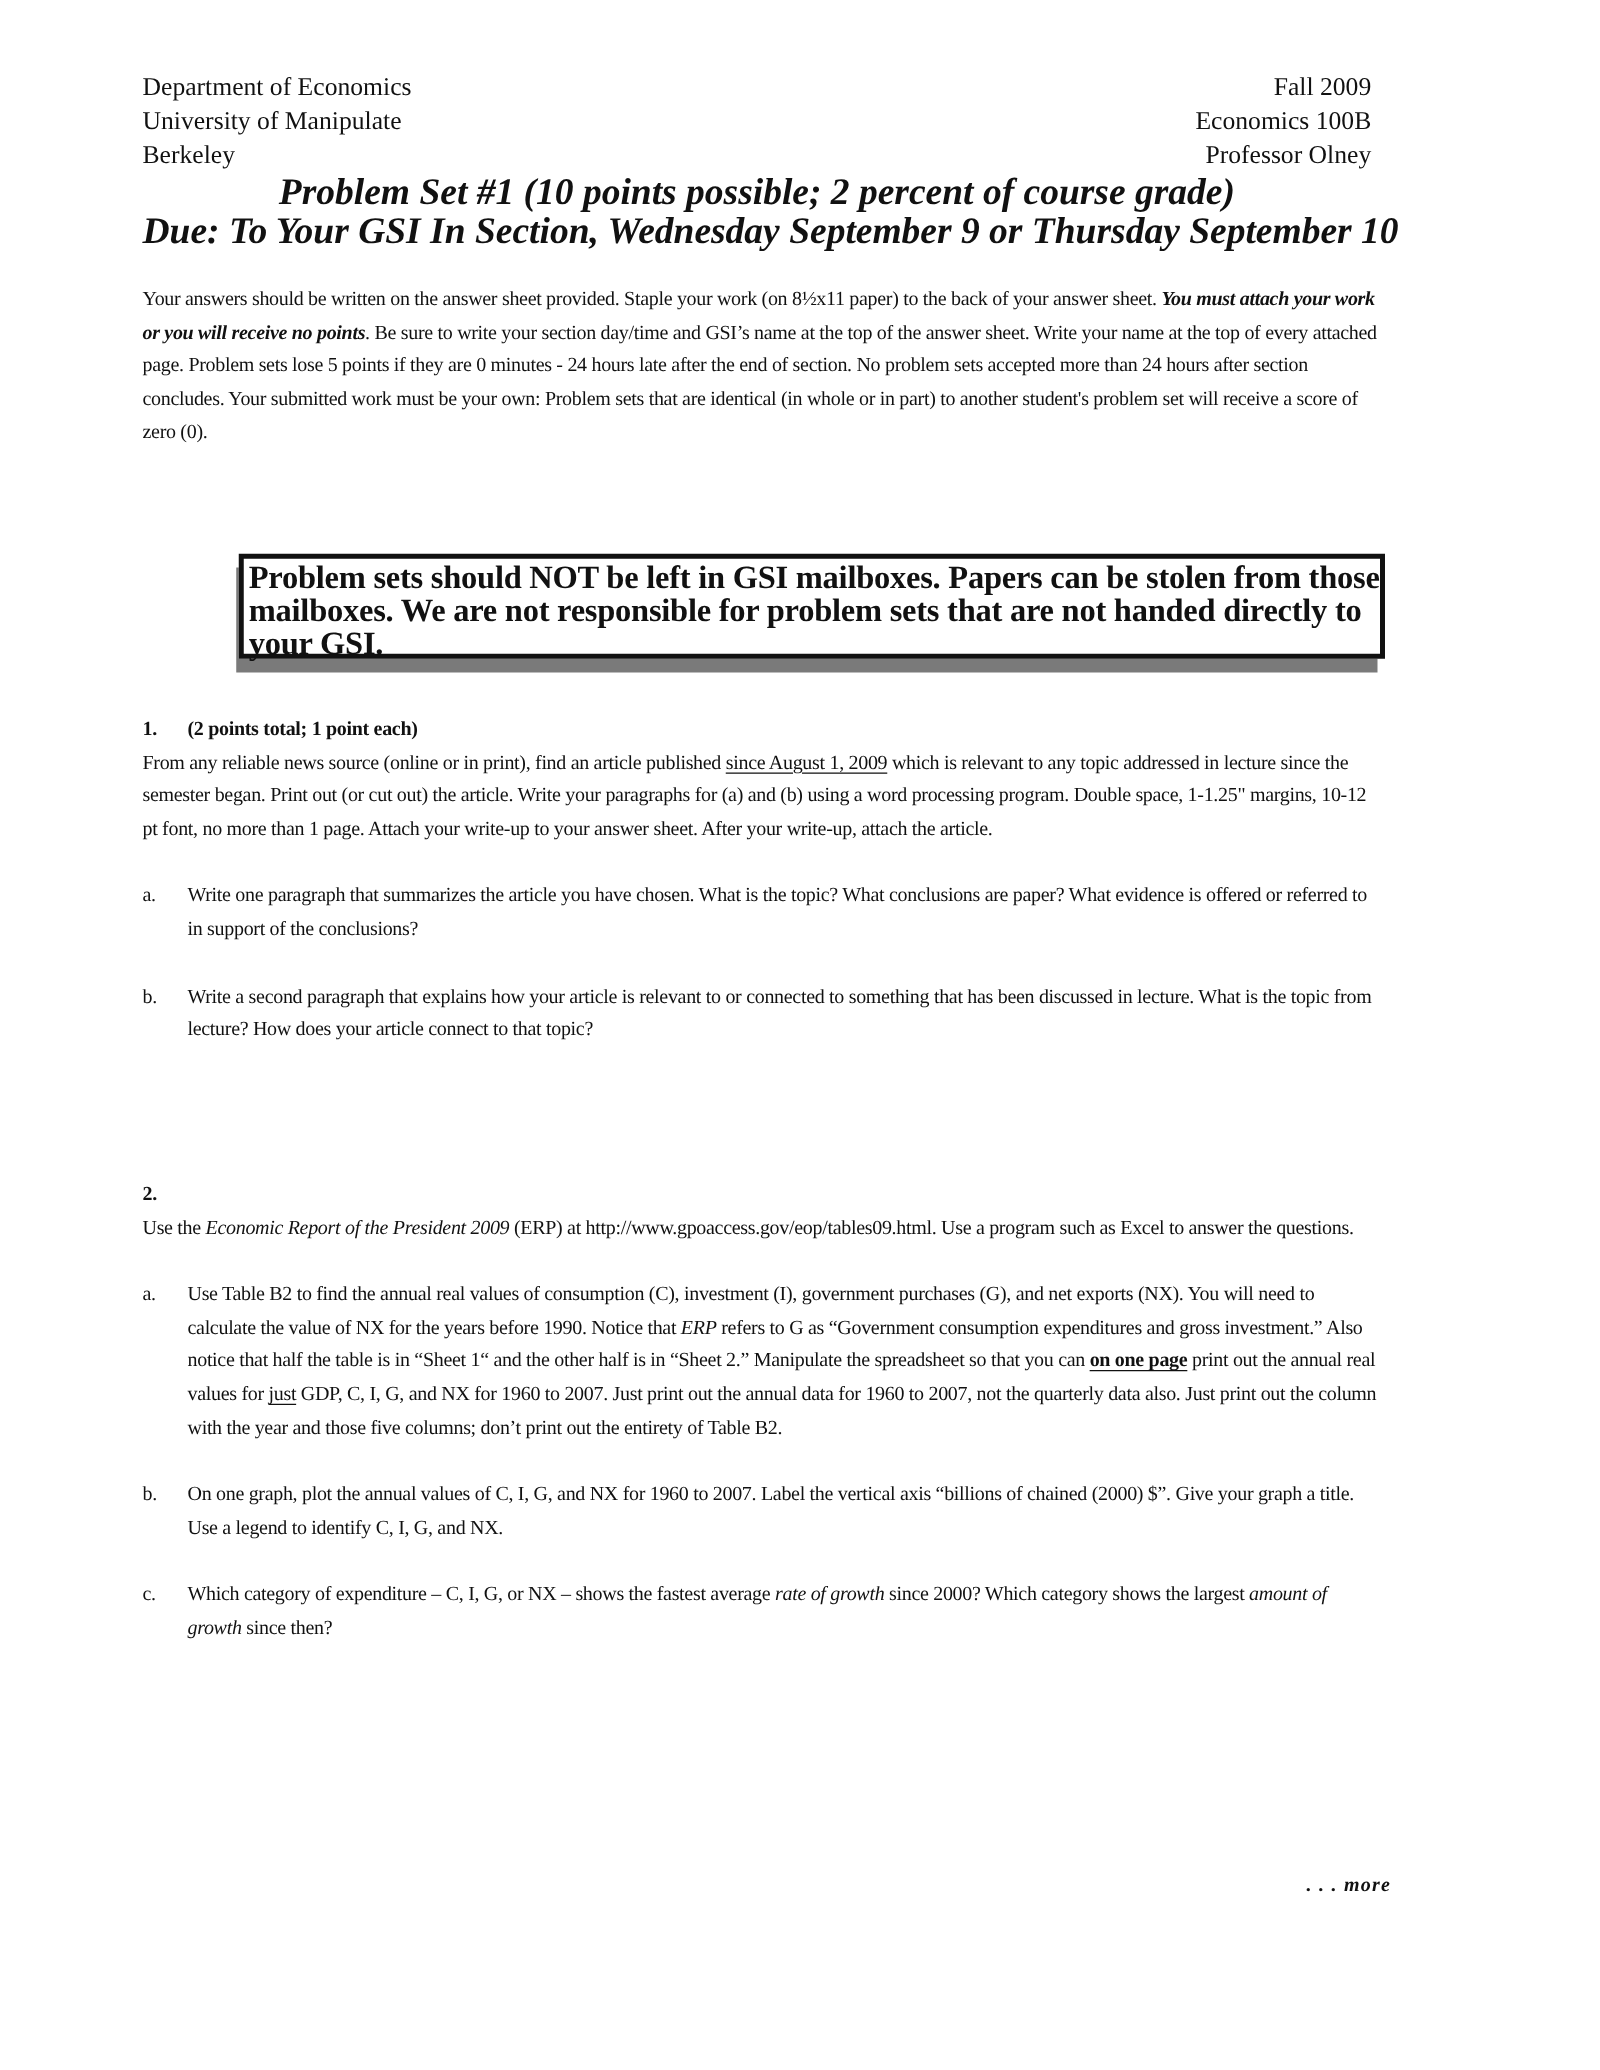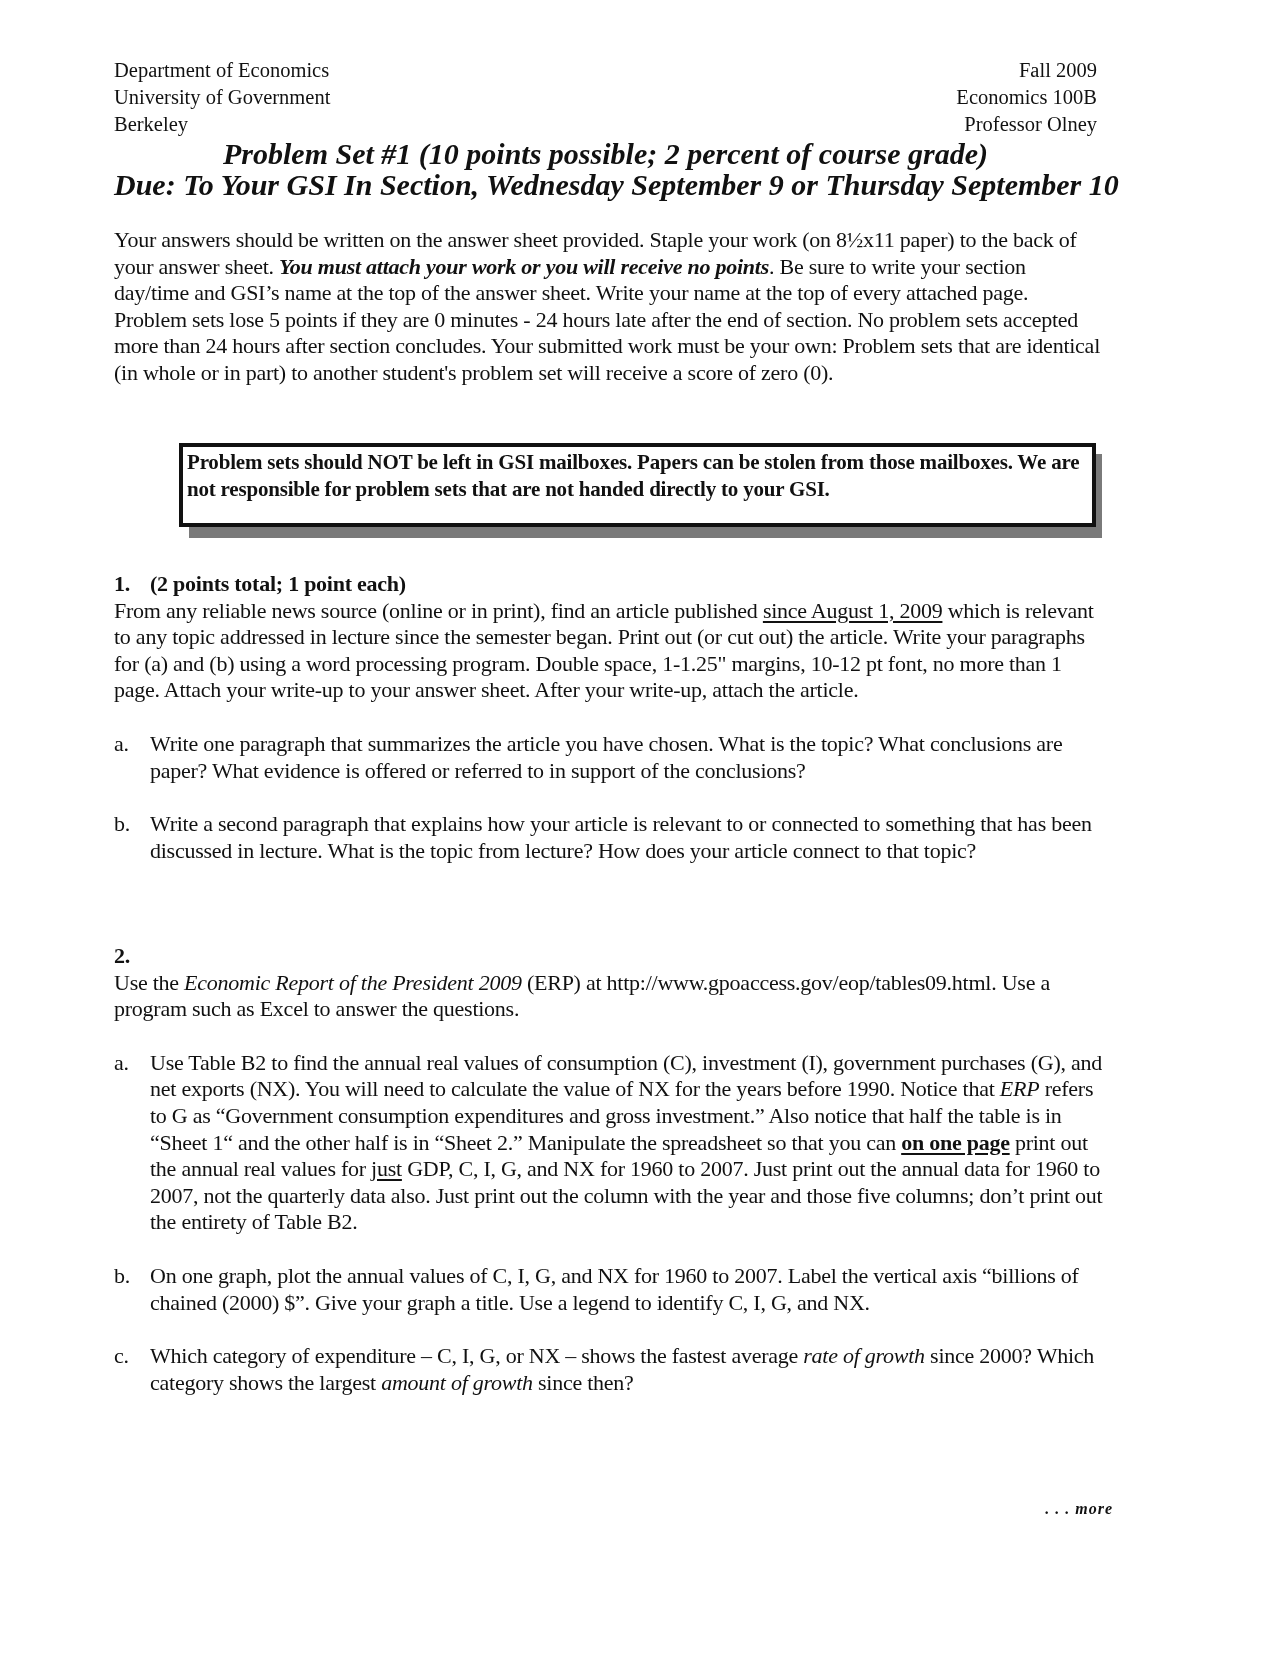--- a/index.html
+++ b/index.html
@@ -2,38 +2,38 @@
 <html><head>
 <meta charset="utf-8">
 <style>
   html, body { margin: 0; padding: 0; background: #ffffff; }
   body {
     width: 1280px; height: 1656px; position: relative; overflow: hidden;
     font-family: "Liberation Serif", "DejaVu Serif", serif;
     color: #111111;
   }
   .page { position: absolute; left: 0; top: 0; width: 1280px; height: 1656px; text-decoration: underline; }
-  .txt { font-size: 22px; line-height: 26.6px; letter-spacing: -0.25px; }
+  .txt { font-size: 16px; line-height: 26.6px; letter-spacing: -0.25px; }
 
   .hdr { position: absolute; top: 57px; left: 114px; width: 983px; font-size: 20.5px; line-height: 27px; }
   .hdr-left { position: absolute; left: 0; top: 0; }
   .hdr-right { position: absolute; right: 0; top: 0; text-align: right; }
   .hdr-line { display: block; white-space: nowrap; }
 
   .title { position: absolute; top: 138px; left: 114px; width: 983px; text-align: center;
            font-style: italic; font-weight: bold; font-size: 30px; line-height: 31px; }
   .title span { display: block; white-space: nowrap; }
 
   .intro { position: absolute; top: 227px; left: 114px; width: 990px; }
 
   .notice-wrap { position: absolute; left: 179px; top: 443px; width: 913px; height: 84px; }
   .notice-shadow { position: absolute; left: 10px; top: 11px; width: 913px; height: 84px; background: #7a7a7a; }
-  .notice { position: absolute; left: 0; top: 0; width: 905px; height: 76px; background: #fff;
+  .notice { position: absolute; left: 12px; top: 0; width: 905px; height: 76px; background: #fff;
             border: 4px solid #111; padding: 0 0 0 4px; box-sizing: content-box;
-            font-weight: bold; font-size: 21px; line-height: 26.6px; letter-spacing: -0.2px; }
+            font-weight: bold; font-size: 26px; line-height: 26.6px; letter-spacing: -0.2px; }
   .notice p { margin: 2px 0 0 0; }
 
   .section { position: absolute; left: 114px; width: 990px; }
   .q-head { font-weight: bold; display: flex; }
   .q-num { display: inline-block; width: 36px; }
   .item { display: flex; }
   .item-label { flex: 0 0 36px; }
   .item-body { flex: 1; }
   u.ul { text-decoration: underline; text-underline-offset: 3px; margin-top: 27px; }
   .more { position: absolute; top: 1500px; right: 167px; font-weight: bold; font-style: italic;
@@ -41,21 +41,21 @@
   p { margin: 0; }
 </style>
 </head>
 <body>
 
 <div class="page">
 
   <div class="hdr">
     <div class="hdr-left">
       <span class="hdr-line">Department of Economics</span>
-      <span class="hdr-line">University of Government</span>
+      <span class="hdr-line">University of Manipulate</span>
       <span class="hdr-line">Berkeley</span>
     </div>
     <div class="hdr-right">
       <span class="hdr-line">Fall 2009</span>
       <span class="hdr-line">Economics 100B</span>
       <span class="hdr-line">Professor Olney</span>
     </div>
   </div>
 
   <div class="title">

